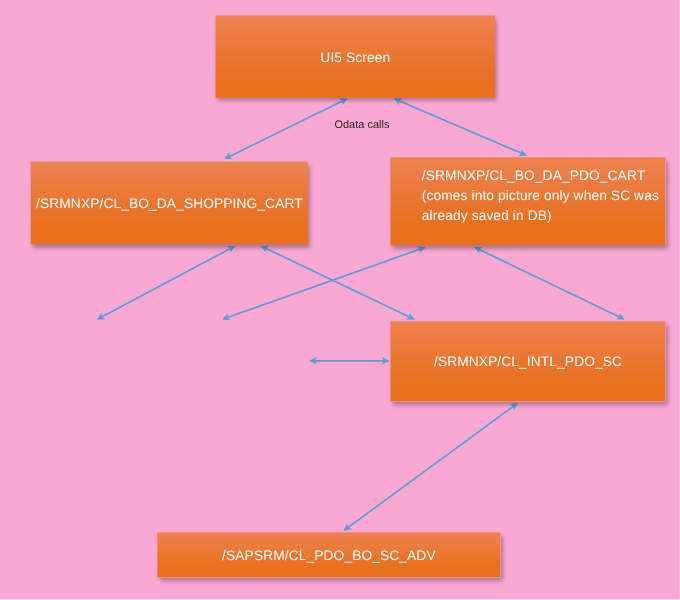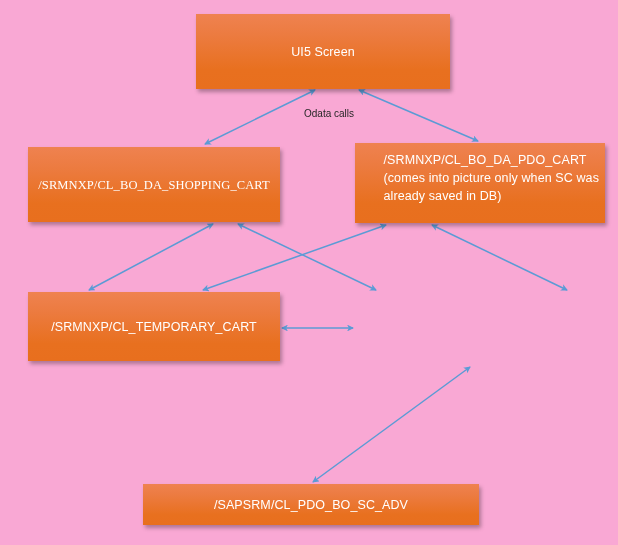--- a/index.html
+++ b/index.html
@@ -42,25 +42,25 @@
     align-items: flex-start;
     padding-top: 8px;
   }
   .node .label {
     display: block;
     white-space: pre-line;
   }
 
   
   #n-ui5        { left: 196px; top: 14px;  width: 254px; height: 75px; }
-  #n-shopping   { left: 28px;  top: 147px; width: 252px; height: 75px; font-family: Liberation Serif, serif; }
+  #n-shopping   { left: 28px;  top: 147px; width: 252px; height: 75px; }
   #n-pdocart    { left: 355px; top: 143px; width: 250px; height: 80px; }
   #n-temporary  { left: 28px;  top: 292px; width: 252px; height: 69px; }
   #n-intlpdo    { left: 355px; top: 292px; width: 250px; height: 73px; }
-  #n-scadv      { left: 143px; top: 484px; width: 336px; height: 41px; }
+  #n-scadv      { left: 143px; top: 484px; width: 312px; height: 41px; }
 
   #edges {
     position: absolute;
     left: 0; top: 0;
     width: 618px;
     height: 545px;
     z-index: 1;
   }
 
   .edge-label {
@@ -107,24 +107,24 @@
   <div class="node center" id="n-shopping">
     <span class="label">/SRMNXP/CL_BO_DA_SHOPPING_CART</span>
   </div>
 
   <div class="node left" id="n-pdocart">
     <span class="label">/SRMNXP/CL_BO_DA_PDO_CART
 (comes into picture only when SC was
 already saved in DB)</span>
   </div>
 
-  <div class="node center" id="n-temporary">
-    <span class="label">/SRMNXP/CL_TEMPORARY_CART</span>
+
+  <div class="node center" id="n-intlpdo">
+    <span class="label">/SRMNXP/CL_INTL_PDO_SC</span>
   </div>
-
 
   <div class="node center" id="n-scadv">
     <span class="label">/SAPSRM/CL_PDO_BO_SC_ADV</span>
   </div>
 
   <div class="edge-label" id="lbl-odata">Odata calls</div>
 
 </div>
 
 </body></html>

